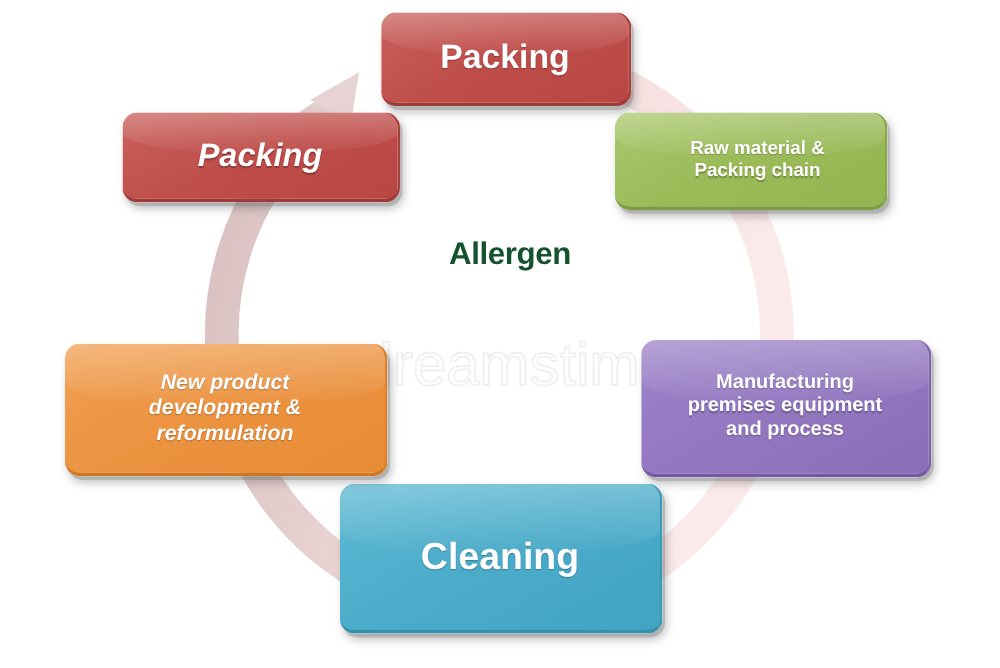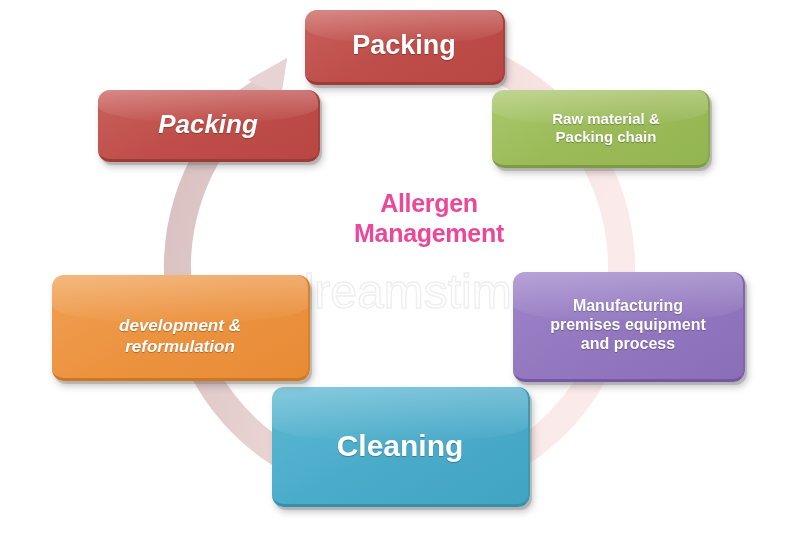--- a/index.html
+++ b/index.html
@@ -101,27 +101,27 @@
     left: 98px; top: 90px; width: 222px; height: 72px;
     font-size: 26px;
     font-style: italic;
     background: linear-gradient(150deg, #c9605c 0%, #bf4e4a 48%, #b84642 100%);
     border-bottom: 3px solid #9e3b37;
     border-right: 2px solid #a8403c;
   }
 
   #center-title {
     position: absolute;
-    left: 304px;
+    left: 283px;
     top: 188px;
     width: 250px;
     text-align: center;
     font-size: 25px;
     font-weight: bold;
-    color: #ec4899;
+    color: #14532d;
     line-height: 1.2;
     letter-spacing: -0.3px;
     z-index: 4;
   }
   #center-title .t-line { display: block; }
 
   #watermark {
     position: absolute;
     left: 248px;
     top: 258px;
@@ -157,21 +157,20 @@
     </g>
 
     <g>
       <polygon points="212,108 287,58 281,96 239,126" fill="url(#headGrad)"></polygon>
       <polygon points="281,96 287,58 248,80" fill="#e7d3d3"></polygon>
     </g>
   </svg>
 
   <div id="center-title">
     <span class="t-line">Allergen</span>
-    <span class="t-line">Management</span>
   </div>
 
   <svg id="watermark" viewBox="0 0 330 70">
     <text x="165" y="50" text-anchor="middle" font-family="Liberation Sans, sans-serif" font-size="48" fill="none" stroke="#e2e2e2" stroke-width="1.4">dreamstime</text>
   </svg>
 
   <div class="node" id="node-people">
     <span class="glossy"></span>
     <span class="label">Packing</span>
   </div>
@@ -194,21 +193,21 @@
   </div>
 
   <div class="node" id="node-cleaning">
     <span class="glossy"></span>
     <span class="label">Cleaning</span>
   </div>
 
   <div class="node" id="node-npd">
     <span class="glossy"></span>
     <span class="label">
-      <br>
+      <span>New product</span><br>
       <span>development &amp;</span><br>
       <span>reformulation</span>
     </span>
   </div>
 
   <div class="node" id="node-packing">
     <span class="glossy"></span>
     <span class="label">Packing</span>
   </div>
 

